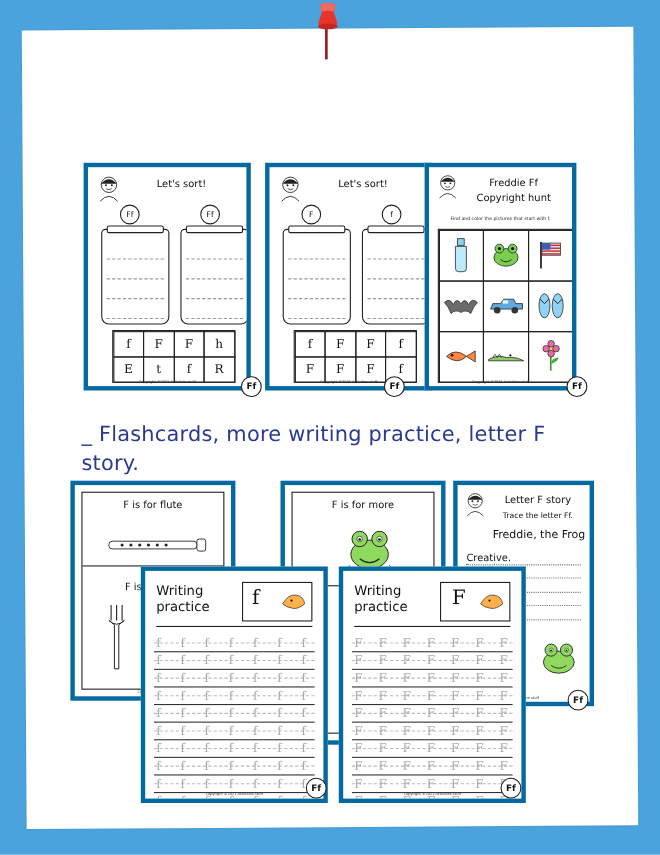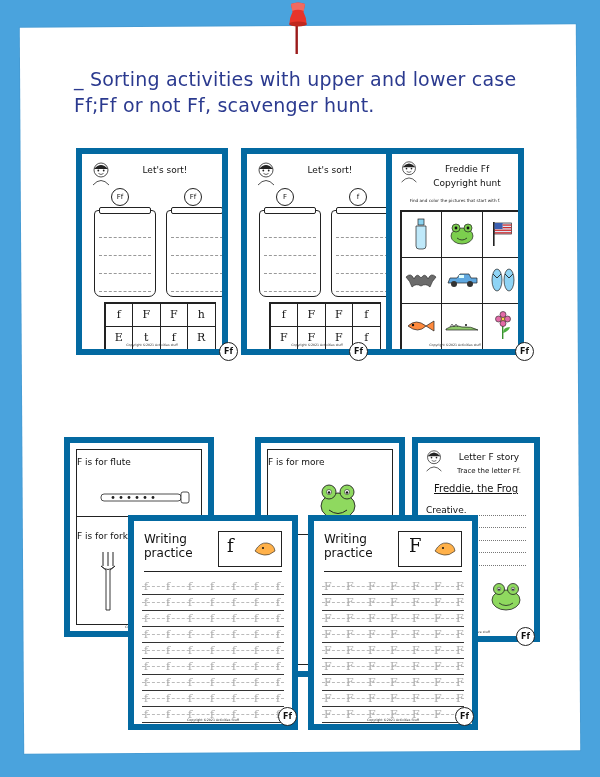--- a/index.html
+++ b/index.html
@@ -30,21 +30,21 @@
     font-family:"DejaVu Sans", sans-serif;
     color:#2b3a8f;
     font-size:19px;
     line-height:26px;
     letter-spacing:0.2px;
   }
   
   .card{
     position:absolute;
     background:#fff;
-    border:6px solid #0369a1;
+    border:4px solid #0369a1;
     box-sizing:border-box;
     overflow:hidden;
   }
   .card .copyright{
     position:absolute;bottom:2px;left:0;right:0;text-align:center;
     font-size:3.2px; color:#333;
   }
   .fbadge{
     position:absolute;
     width:17px;height:17px;border-radius:50%;
@@ -90,21 +90,21 @@
     border:1px solid #222;
   }
   .scav-grid .cell{
     border:1px solid #222;margin:-0.5px;display:flex;align-items:center;justify-content:center;
     font-size:15px;
   }
   .flash-inner{
     position:absolute;left:6px;right:6px;top:6px;bottom:6px;border:1px solid #222;
   }
   .flash-title{
-    font-size:9px;margin-top:7px;color:#111;
+    text-align:center;font-size:9px;margin-top:7px;color:#111;
   }
   .wp-title{
     font-size:12px;color:#111;line-height:13px;
   }
   .trace-rows{
     position:absolute;left:8px;right:8px;
   }
   .trace-rows .tr{
     height:15px;border-bottom:1px solid #333;position:relative;
   }
@@ -131,21 +131,20 @@
   <svg width="40" height="56" viewBox="0 0 40 56">
     <rect x="17.5" y="26" width="2.4" height="28" fill="#9b1b1b"></rect>
     <path d="M13 4 q7 -3 14 0 l-1.5 8 q3 6 3 11 h-17 q0 -5 3 -11 z" fill="#e8342a"></path>
     <path d="M13 4 q7 -3 14 0 l-1.2 7 q-5.8 -2.4 -11.6 0 z" fill="#f06a60"></path>
     <ellipse cx="20" cy="24" rx="9" ry="2.6" fill="#c1271e"></ellipse>
   </svg>
 </div>
 
 <div class="content">
 
-  <div class="heading" style="left:74px; top:66px; width:450px;">_ Sorting activities with upper and lower case Ff;Ff or not Ff, scavenger hunt.</div>
 
   <div class="card" style="left:76px; top:148px; width:152px; height:207px;">
 
     <div style="position:absolute;left:6px;top:6px;width:26px;height:26px;">
       <svg width="26" height="26" viewBox="0 0 26 26">
         <circle cx="13" cy="10" r="7" fill="#fff" stroke="#222" stroke-width="0.8"></circle>
         <path d="M6 9 q7 -8 14 0" fill="#222"></path>
         <circle cx="10.3" cy="10.5" r="0.9" fill="#222"></circle>
           <circle cx="15.7" cy="10.5" r="0.9" fill="#222"></circle>
         <path d="M10.5 13.5 q2.5 2 5 0" stroke="#222" fill="none" stroke-width="0.7"></path>
@@ -331,20 +330,21 @@
             <circle cx="16.5" cy="8" r="3" fill="#e36ba8" stroke="#222" stroke-width="0.6"></circle>
             <circle cx="12" cy="12.5" r="3" fill="#e36ba8" stroke="#222" stroke-width="0.6"></circle>
             <path d="M12 22 q6 -2 7 -6 q-7 0 -7 6z" fill="#4caf3f"></path>
           </svg>
       </div>
     </div>
     <div class="copyright">Copyright ©2021 Activities stuff</div>
   </div>
   <div class="fbadge" style="left:515px;top:342px;">Ff</div>
 
+  <div class="heading" style="left:74px; top:382px; width:450px;">_ Flashcards, more writing practice, letter F story.</div>
 
   <div class="card" style="left:64px; top:437px; width:150px; height:200px;">
     <div class="flash-inner">
       <div class="flash-title">F is for flute</div>
       <div style="position:absolute;left:22px;top:38px;">
         <svg width="94" height="18" viewBox="0 0 94 18">
           <rect x="2" y="6" width="80" height="7" rx="3" fill="#fff" stroke="#222" stroke-width="0.8"></rect>
           <circle cx="14" cy="9.5" r="1.4" fill="#222"></circle>
             <circle cx="22" cy="9.5" r="1.4" fill="#222"></circle>
           <circle cx="30" cy="9.5" r="1.4" fill="#222"></circle>
@@ -402,21 +402,21 @@
         <circle cx="13" cy="10" r="7" fill="#fff" stroke="#222" stroke-width="0.8"></circle>
         <path d="M6 9 q7 -8 14 0" fill="#222"></path>
         <circle cx="10.3" cy="10.5" r="0.9" fill="#222"></circle>
           <circle cx="15.7" cy="10.5" r="0.9" fill="#222"></circle>
         <path d="M10.5 13.5 q2.5 2 5 0" stroke="#222" fill="none" stroke-width="0.7"></path>
         <path d="M5 25 q8 -9 16 0" fill="#fff" stroke="#222" stroke-width="0.8"></path>
       </svg>
     </div>
     <div class="ttl" style="position:absolute;left:28px;right:2px;top:9px;">Letter F story</div>
     <div style="position:absolute;left:28px;right:2px;top:24px;text-align:center;font-size:7px;color:#111;">Trace the letter Ff.</div>
-    <div style="position:absolute;left:4px;right:4px;top:40px;text-align:center;font-size:10px;color:#111;text-decoration:underline;">Freddie, the Frog</div>
+    <div style="position:absolute;left:4px;right:4px;top:40px;text-align:right;font-size:10px;color:#111;">Freddie, the Frog</div>
 
     <div style="position:absolute;left:8px;right:8px;top:60px;">
       <div class="story-line dotline">Creative.</div>
       <div class="story-line dotline">is a Frog.</div>
       <div class="story-line dotline">the Frog.</div>
       <div class="story-line dotline">lies. Fight,</div>
       <div class="story-line dotline">Fight!</div>
     </div>
 
     <div style="position:absolute;right:6px;bottom:22px;">

